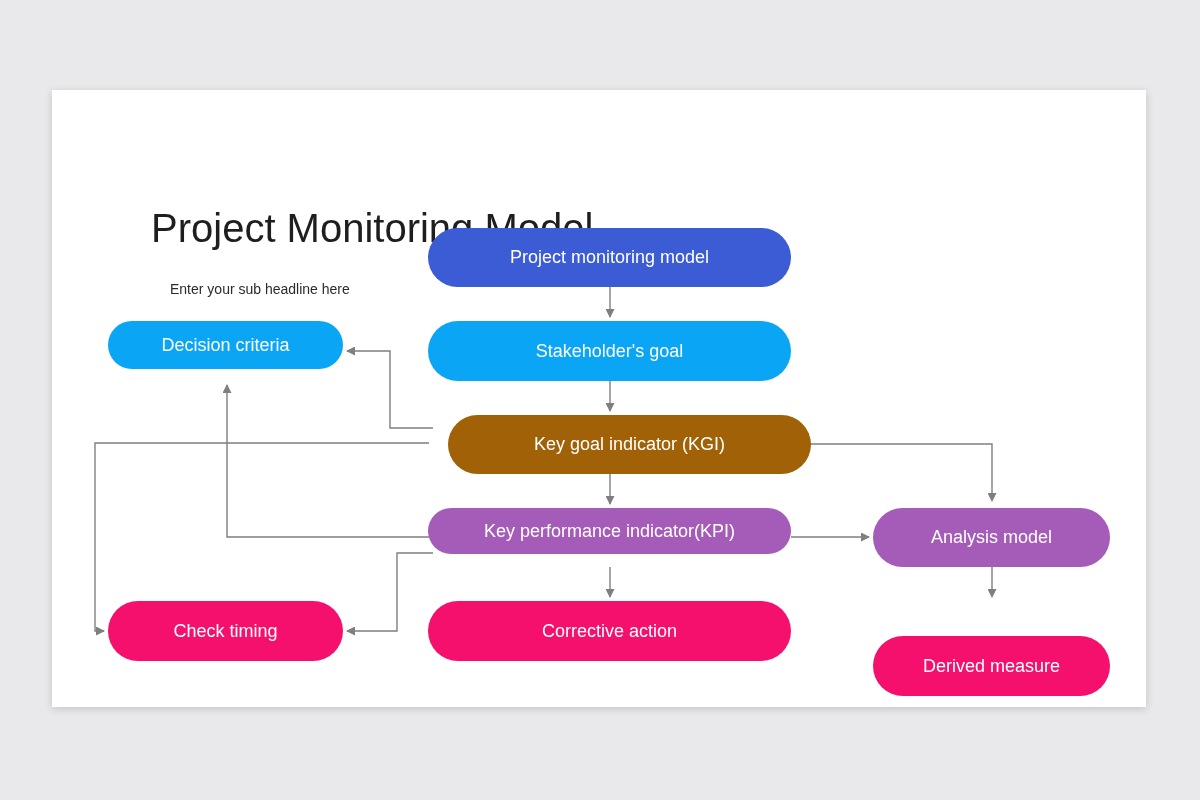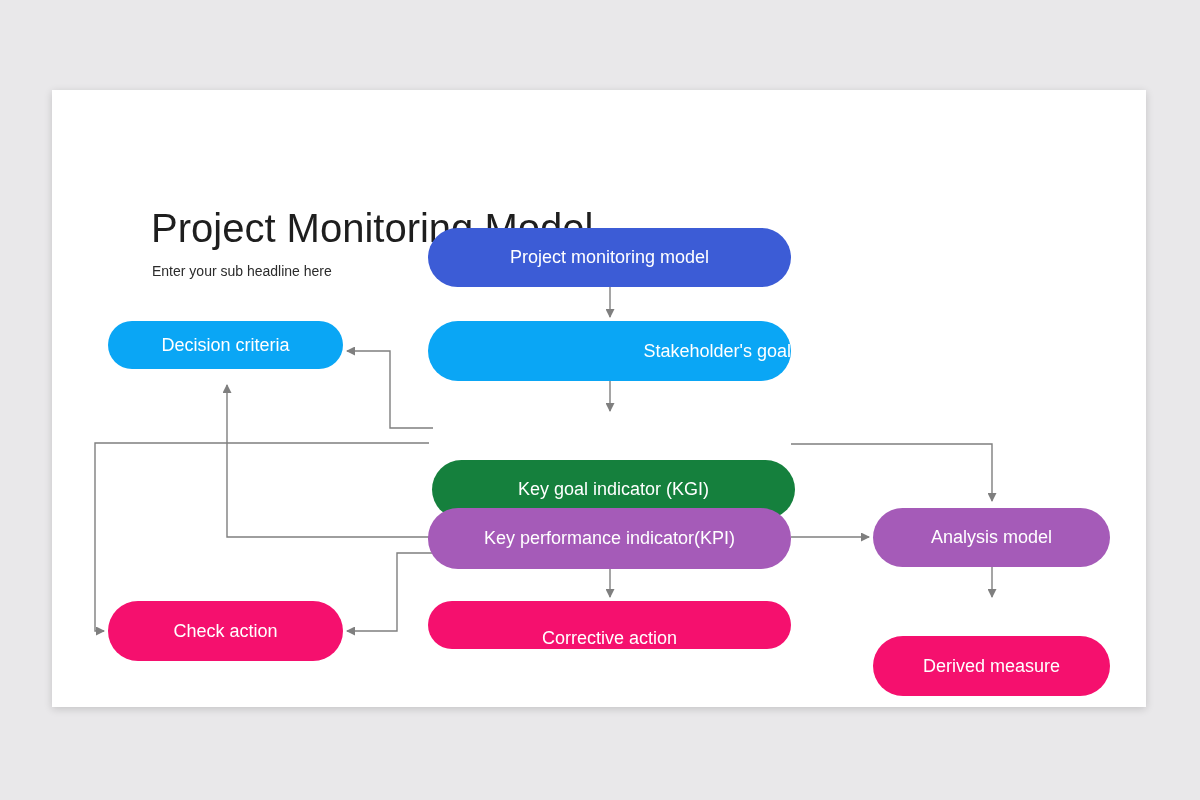--- a/index.html
+++ b/index.html
@@ -12,21 +12,21 @@
   .card{
     position:absolute;left:52px;top:90px;width:1094px;height:617px;
     background:#ffffff;
     box-shadow:0 2px 8px rgba(0,0,0,0.16);
   }
   .title{
     position:absolute;left:99px;top:116px;margin:0;
     font-size:40px;font-weight:400;color:#1e1e1e;letter-spacing:0;
   }
   .subtitle{
-    position:absolute;left:100px;top:173px;margin:0;
+    position:absolute;left:100px;top:173px;margin:18px;
     font-size:14px;font-weight:400;color:#2b2b2b;
   }
   .edges{position:absolute;left:0;top:0;width:1200px;height:800px;pointer-events:none;}
   .nodes{position:absolute;left:0;top:0;width:1200px;height:800px;}
   .flow-node{
     position:absolute;display:flex;align-items:center;justify-content:center;
     color:#ffffff;font-size:18px;font-weight:400;
     border-radius:30px;white-space:nowrap;
   }
 </style>
@@ -57,38 +57,38 @@
         <polyline points="429,443 95,443 95,631 104,631" fill="none" stroke="#7f7f7f" stroke-width="1.4" marker-end="url(#arrowhead)"></polyline>
         <polyline points="429,537 227,537 227,385" fill="none" stroke="#7f7f7f" stroke-width="1.4" marker-end="url(#arrowhead)"></polyline>
         <polyline points="433,553 397,553 397,631 347,631" fill="none" stroke="#7f7f7f" stroke-width="1.4" marker-end="url(#arrowhead)"></polyline>
       </g>
   </svg>
 
   <div class="nodes" id="nodes">
       <div class="flow-node" style="left: 428px; top: 228px; width: 363px; height: 59px; background: rgb(60, 92, 214); color: rgb(255, 255, 255);">
         <span>Project monitoring model</span>
       </div>
-      <div class="flow-node" style="left: 428px; top: 321px; width: 363px; height: 60px; background: rgb(10, 166, 245); color: rgb(255, 255, 255); justify-content: flex-end;">
+      <div class="flow-node" style="left: 428px; top: 321px; width: 363px; height: 60px; background: rgb(10, 166, 245); color: rgb(255, 255, 255);">
         <span>Stakeholder's goal</span>
       </div>
       <div class="flow-node" style="left: 108px; top: 321px; width: 235px; height: 48px; background: rgb(10, 166, 245); color: rgb(255, 255, 255);">
         <span>Decision criteria</span>
       </div>
-      <div class="flow-node" style="left: 432px; top: 415px; width: 363px; height: 59px; background: #15803d; color: rgb(255, 255, 255); margin-top: 45px;">
+      <div class="flow-node" style="left: 448px; top: 415px; width: 363px; height: 59px; background: #a16207; color: rgb(255, 255, 255);">
         <span>Key goal indicator (KGI)</span>
       </div>
-      <div class="flow-node" style="left: 428px; top: 508px; width: 363px; height: 61px; background: rgb(165, 91, 184); color: rgb(255, 255, 255);">
+      <div class="flow-node" style="left: 428px; top: 508px; width: 363px; height: 46px; background: rgb(165, 91, 184); color: rgb(255, 255, 255);">
         <span>Key performance indicator(KPI)</span>
       </div>
       <div class="flow-node" style="left: 873px; top: 508px; width: 237px; height: 59px; background: rgb(165, 91, 184); color: rgb(255, 255, 255);">
         <span>Analysis model</span>
       </div>
       <div class="flow-node" style="left: 108px; top: 601px; width: 235px; height: 60px; background: rgb(245, 16, 110); color: rgb(255, 255, 255);">
-        <span>Check action</span>
+        <span>Check timing</span>
       </div>
-      <div class="flow-node" style="left: 428px; top: 601px; width: 363px; height: 48px; background: rgb(245, 16, 110); color: rgb(255, 255, 255); align-items: flex-end;">
+      <div class="flow-node" style="left: 428px; top: 601px; width: 363px; height: 60px; background: rgb(245, 16, 110); color: rgb(255, 255, 255);">
         <span>Corrective action</span>
       </div>
       <div class="flow-node" style="left: 873px; top: 636px; width: 237px; height: 60px; background: rgb(245, 16, 110); color: rgb(255, 255, 255);">
         <span>Derived measure</span>
       </div>
     </div>
 </div>
 
 </body></html>

